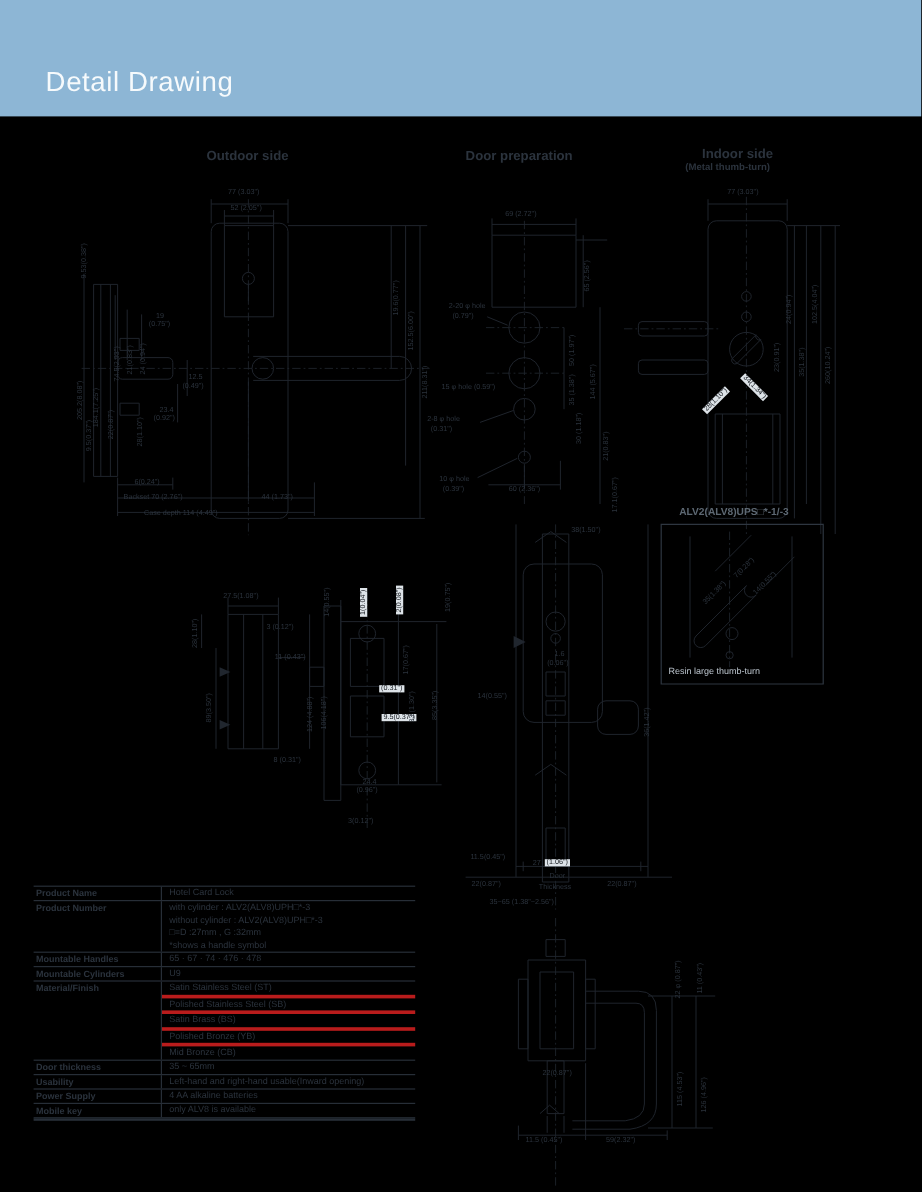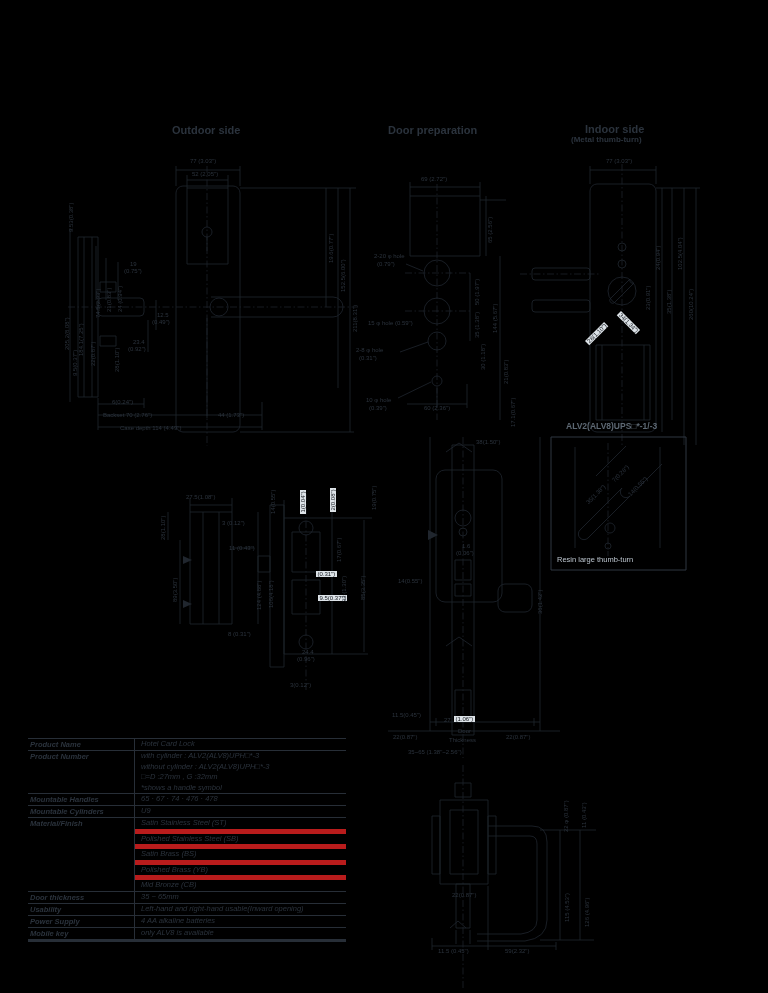--- a/index.html
+++ b/index.html
@@ -24,32 +24,35 @@
        transform-origin:0 0;}
   .dim.w{background:#dde3e8;color:#14181d;padding:0 1.5px;}
   
   #inset-title{position:absolute;left:566px;top:421px;font-size:8.5px;font-weight:bold;color:#5d6873;white-space:nowrap;}
   #inset-caption{position:absolute;left:557px;top:555px;font-size:7.5px;color:#bcc5ce;white-space:nowrap;}
   
   #specs{position:absolute;left:28px;top:735px;width:318px;color:#2b333d;}
   #specs .t-title{font-size:12.5px;font-weight:bold;}
   #specs .t-series{font-size:8px;font-weight:bold;margin-left:4px;}
   #spec-rows{margin-top:3px;border-top:1px solid #272e37;border-bottom:2px solid #272e37;}
-  .spec-row{display:flex;border-bottom:1px solid #272e37;font-size:7.5px;font-style:italic;}
+  .spec-row{display:flex;border-bottom:1px solid #272e37;font-size:7.5px;}
   .spec-row:last-child{border-bottom:1px solid #272e37;}
   .spec-label{width:102px;padding:1px 2px 1px 2px;border-right:1px solid #272e37;font-weight:bold;}
   .spec-values{flex:1;display:flex;flex-direction:column;justify-content:center;}
   .val-line{padding:0 0 0 6px;min-height:10.5px;line-height:10.5px;white-space:nowrap;}
-  .lined .val-line + .val-line{border-top:5px solid #b91c1c;}
+  .lined .val-line + .val-line{border-top:3px solid #b91c1c;}
 </style>
 </head>
 <body>
 
 <div id="page">
 
+  <div id="band">
+    <h1>Detail Drawing</h1>
+  </div>
 
   <div class="sec-h" style="left:172px;top:124px;">Outdoor side</div>
   <div class="sec-h" style="left:388px;top:124px;">Door preparation</div>
   <div class="sec-h" style="left:585px;top:123px;">Indoor side</div>
   <div class="sec-sub" style="left:571px;top:135px;">(Metal thumb-turn)</div>
 
   <svg id="draw" width="768" height="993" viewBox="0 0 768 993">
     <defs>
       <pattern id="hatch" width="5" height="5" patternUnits="userSpaceOnUse" patternTransform="rotate(45)">
         <line x1="0" y1="0" x2="0" y2="5" stroke="#20262e" stroke-width="1.5"></line>
@@ -297,21 +300,21 @@
           <div class="spec-values">
             <div class="val-line">U9</div>
           </div>
         </div>
         <div class="spec-row lined">
           <div class="spec-label">Material/Finish</div>
           <div class="spec-values">
             <div class="val-line">Satin Stainless Steel  (ST)</div>
             <div class="val-line">Polished Stainless Steel  (SB)</div>
             <div class="val-line">Satin Brass  (BS)</div>
-            <div class="val-line">Polished Brass  (YB)</div>
+            <div class="val-line">Polished Bronze  (YB)</div>
             <div class="val-line">Mid Bronze  (CB)</div>
           </div>
         </div>
         <div class="spec-row">
           <div class="spec-label">Door thickness</div>
           <div class="spec-values">
             <div class="val-line">35 ~ 65mm</div>
           </div>
         </div>
         <div class="spec-row">

